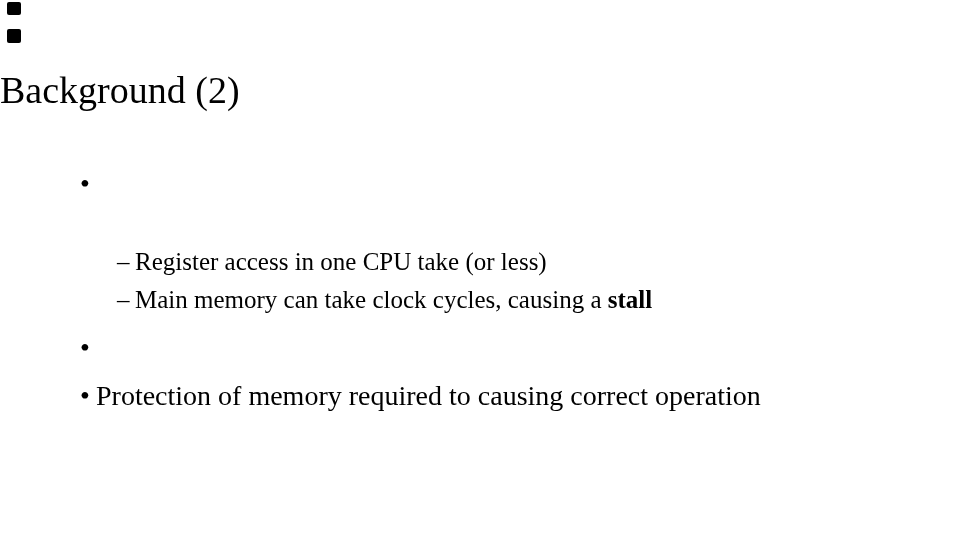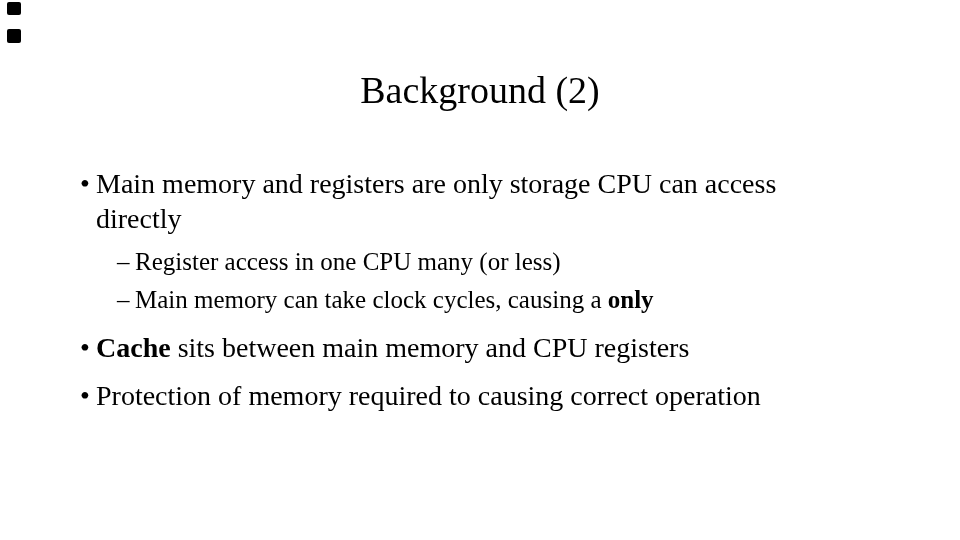--- a/index.html
+++ b/index.html
@@ -27,21 +27,20 @@
     border-radius: 2px;
   }
   .marker.m1 { top: 2px; }
   .marker.m2 { top: 29px; height: 14px; }
   .title {
     position: absolute;
     top: 69px;
     left: 0;
     width: 100%;
     margin: 0;
-    text-align: center;
     font-size: 38px;
     line-height: 42px;
     font-weight: normal;
     font-family: Liberation Serif, serif;
   }
   .row {
     position: absolute;
     display: flex;
     align-items: flex-start;
   }
@@ -74,49 +73,40 @@
 
 <div class="slide">
 
   <div class="marker m1"></div>
   <div class="marker m2"></div>
 
   <h1 class="title">Background (2)</h1>
 
   <div class="row l1" style="top:166px">
     <span class="glyph">•</span>
-    <span class="txt">
-      <span class="line"><span>Main memory and registers are only storage CPU can access</span></span>
-      <span class="line"><span>directly</span></span>
-    </span>
   </div>
 
   <div class="row l2" style="top:248px">
     <span class="glyph">–</span>
     <span class="txt">
-      <span class="line"><span>Register access in one CPU many (or less)</span></span>
+      <span class="line"><span>Register access in one CPU take (or less)</span></span>
     </span>
   </div>
 
   <div class="row l2" style="top:286px">
     <span class="glyph">–</span>
     <span class="txt">
       <span class="line">
-        <span>Main memory can take clock cycles, causing a </span><span class="b">only</span>
+        <span>Main memory can take clock cycles, causing a </span><span class="b">stall</span>
       </span>
     </span>
   </div>
 
   <div class="row l1" style="top:330px">
     <span class="glyph">•</span>
-    <span class="txt">
-      <span class="line">
-        <span class="b">Cache</span><span> sits between main memory and CPU registers</span>
-      </span>
-    </span>
   </div>
 
   <div class="row l1" style="top:378px">
     <span class="glyph">•</span>
     <span class="txt">
       <span class="line"><span>Protection of memory required to causing correct operation</span></span>
     </span>
   </div>
 
 </div>

